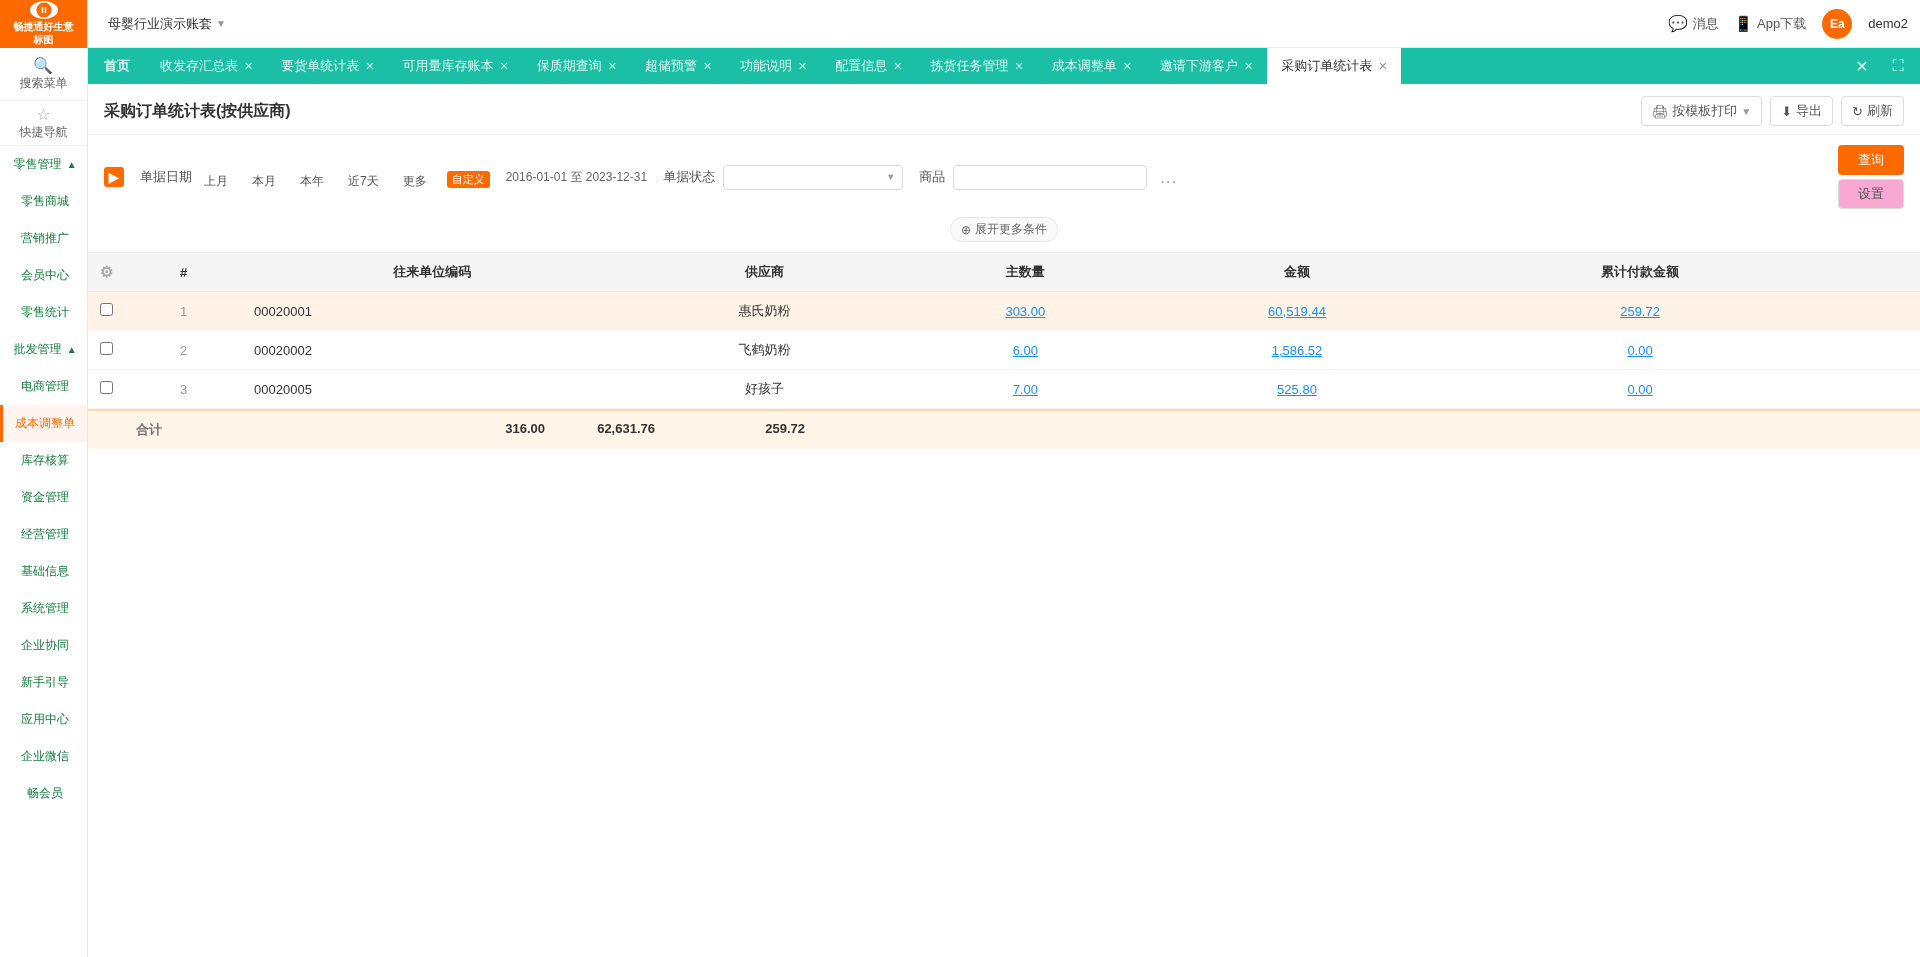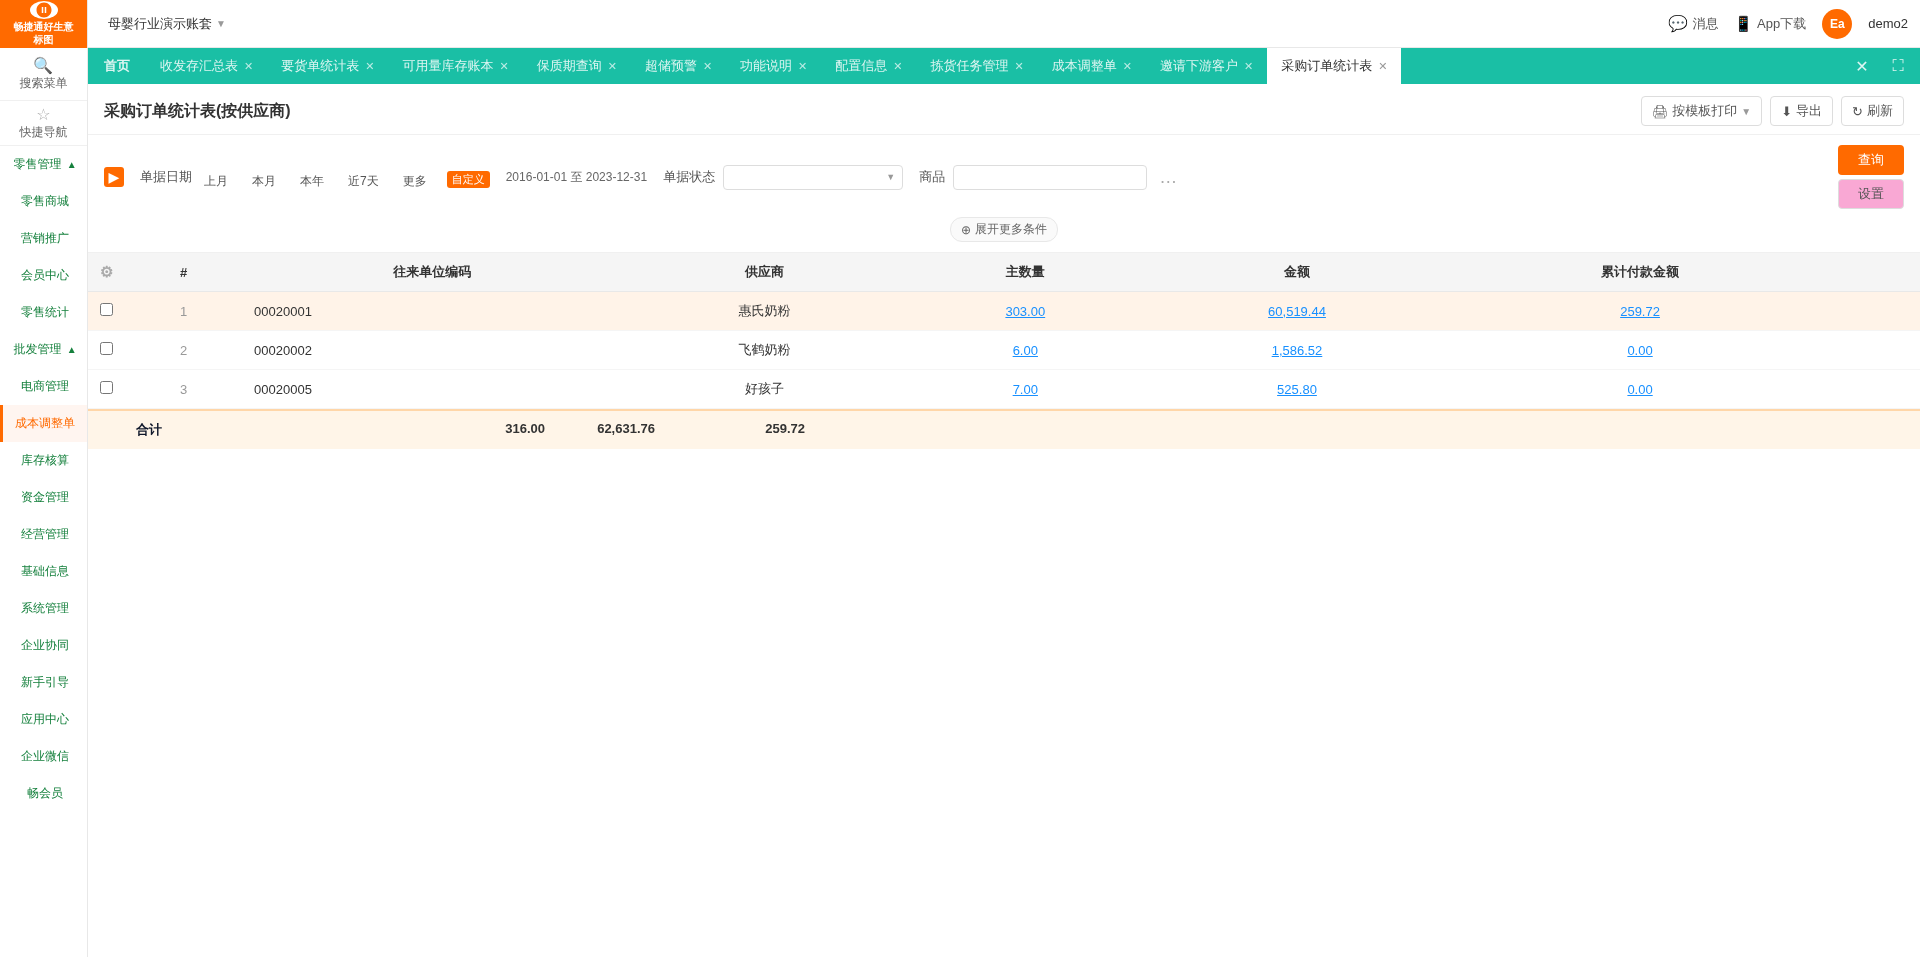--- a/index.html
+++ b/index.html
@@ -422,21 +422,21 @@
     .table-footer {
       background: #fff5e8;
       border-top: 2px solid #ffd6a8;
       display: flex;
       padding: 10px 12px;
       position: sticky;
       bottom: 0;
     }
     .table-footer-label {
       font-size: 13px;
-      color: #0f172a;
+      color: #737373;
       font-weight: 600;
       flex: 0 0 345px;
       padding-left: 36px;
     }
     .table-footer-values {
       display: flex;
       gap: 0;
       flex: 1;
     }
     .footer-val {

